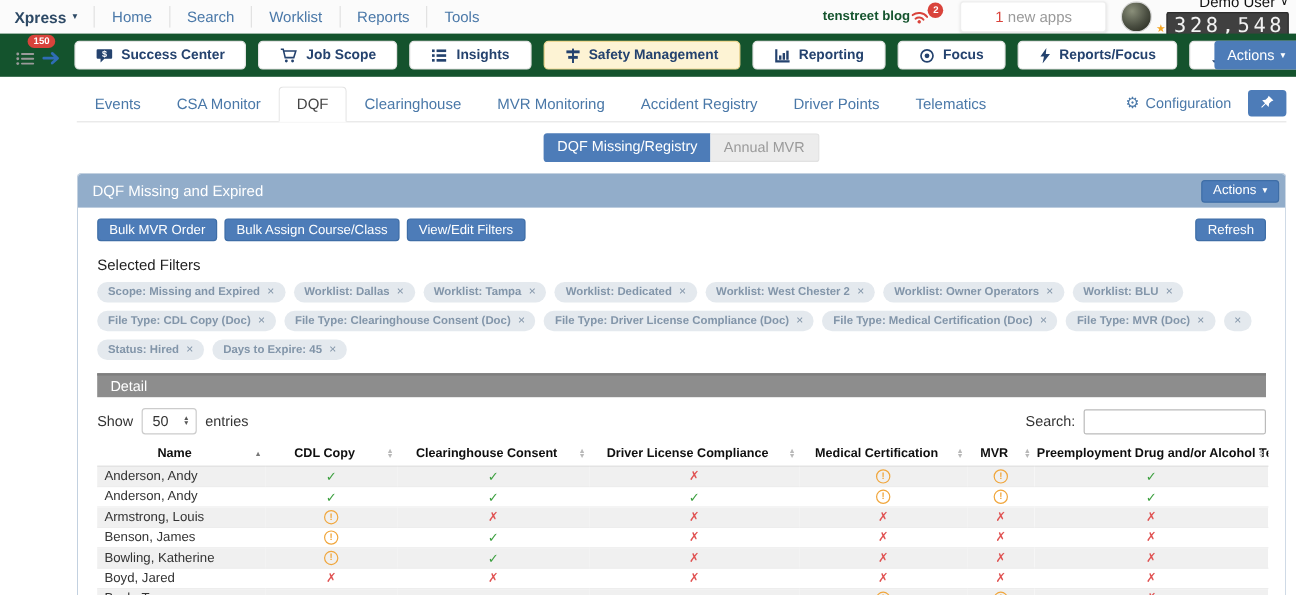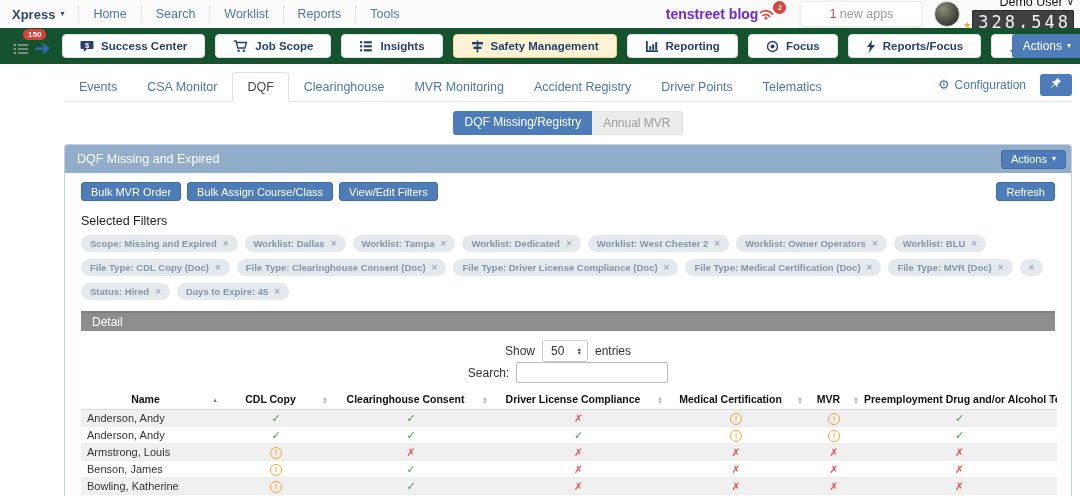--- a/index.html
+++ b/index.html
@@ -9,21 +9,21 @@
     background: #fff; color: #333; font-size: 12px; position: relative;
   }
   
   .topbar { height: 28px; background: #fbfbfb; display: flex; align-items: center; justify-content: space-between; padding: 0 4px 0 12px; }
   .nav-left { display: flex; align-items: center; height: 100%; }
   .brand { color: #2e4a66; font-weight: bold; font-size: 13px; display: flex; align-items: center; gap: 5px; padding-right: 14px; cursor: pointer; }
   .caret { font-size: 8px; line-height: 1; }
   .nav-link { color: #4a78a8; font-size: 12.5px; padding: 2px 14px; border-left: 1px solid #e2e2e2; cursor: pointer; text-decoration: none; }
   .nav-right { display: flex; align-items: center; gap: 12px; }
   .blog-wrap { position: relative; display: flex; align-items: center; gap: 2px; cursor: pointer; padding-right: 14px; }
-  .blog-label { font-size: 14px; font-weight: bold; color: #6d28d9; }
+  .blog-label { font-size: 11px; font-weight: bold; color: #14532d; }
   .rss { transform: rotate(-38deg); margin-left: 1px; }
   .blog-badge { position: absolute; top: -5px; right: 2px; background: var(--badge-red); color: #fff; font-size: 8px; font-weight: bold; min-width: 13px; height: 13px; border-radius: 7px; display: flex; align-items: center; justify-content: center; }
   .apps-card { background: #fff; border: 1px solid #eee; box-shadow: 0 1px 3px rgba(0,0,0,.1); border-radius: 3px; padding: 5px 28px; font-size: 12.5px; color: #9a9a9a; white-space: nowrap; cursor: pointer; }
   .apps-count { color: var(--badge-red); }
   .avatar { width: 26px; height: 26px; border-radius: 50%; flex: none; cursor: pointer;
     background: radial-gradient(circle at 35% 30%, #8a8f7a, #4a4e41 55%, #202218); border: 1px solid #d9d9d9; }
   .user-block { display: flex; flex-direction: column; align-items: flex-end; gap: 1px; position: relative; padding-right: 2px; }
   .user-name { font-size: 12.5px; color: #111; display: flex; align-items: center; gap: 4px; cursor: pointer; white-space: nowrap; }
   .user-name .caret { font-size: 10px; }
   .odometer { background: #404040; color: #f2f2f2; font-family: "DejaVu Sans Mono", monospace; font-size: 17px; letter-spacing: 3px; padding: 2px 3px 2px 6px; border-radius: 2px; box-shadow: inset 0 0 0 1px #2c2c2c; }
@@ -33,21 +33,21 @@
   .shortcut { width: 54px; height: 100%; position: relative; flex: none; cursor: pointer; }
   .q-badge { position: absolute; top: 1px; left: 15px; background: var(--badge-red); color: #fff; font-size: 8px; font-weight: bold; padding: 1px 5px; border-radius: 7px; }
   .list-ic { position: absolute; left: 5px; top: 15px; }
   .fwd-ic { position: absolute; left: 27px; top: 14px; }
   .tb-buttons { display: flex; align-items: center; gap: 10px; }
   .tb-btn { display: flex; align-items: center; gap: 7px; background: #fff; border: 1px solid #e3e3e3; border-radius: 4px; height: 24px; padding: 0 17px; font-family: inherit; font-size: 11.5px; font-weight: bold; color: #24426e; cursor: pointer; white-space: nowrap; }
   .tb-btn.active { background: var(--active-yellow); border-color: #f0d893; }
   .tb-ic { display: flex; }
   .actions-top { position: absolute; right: 0; top: 6px; background: var(--accent); color: #fff; border: none; border-radius: 3px 0 0 3px; height: 24px; padding: 0 9px 0 11px; font-family: inherit; font-size: 12px; display: flex; align-items: center; gap: 5px; cursor: pointer; }
   
-  .tabs-row { display: flex; justify-content: space-between; margin: 8px 8px 0 64px; border-bottom: 1px solid #e5e5e5; height: 30px; }
+  .tabs-row { display: flex; justify-content: space-between; align-items: flex-end; margin: 8px 8px 0 64px; border-bottom: 1px solid #e5e5e5; height: 30px; }
   .tabs { display: flex; height: 100%; align-items: stretch; }
   .tab { padding: 0 14px; display: flex; align-items: center; font-size: 12.5px; color: #4a78a8; cursor: pointer; white-space: nowrap; border: 1px solid transparent; margin-bottom: -1px; }
   .tab.active { background: #fff; border-color: #e0e0e0 #e0e0e0 #fff #e0e0e0; border-radius: 4px 4px 0 0; color: #444; }
   .tabs-right { display: flex; align-items: center; gap: 14px; padding-bottom: 4px; }
   .config { color: #4a78a8; font-size: 12px; display: flex; align-items: center; gap: 5px; cursor: pointer; }
   .gear { font-size: 13px; }
   .pin-btn { background: var(--accent); border: none; border-radius: 3px; width: 32px; height: 22px; display: flex; align-items: center; justify-content: center; cursor: pointer; color: #fff; }
   
   .subtabs { display: flex; justify-content: center; margin: 9px 8px 9px 64px; }
   .subtab { font-size: 12px; padding: 4px 11px; cursor: pointer; white-space: nowrap; }
@@ -58,21 +58,21 @@
   .panel-header { background: var(--panelbar); color: #fff; height: 28px; display: flex; align-items: center; justify-content: space-between; padding: 0 5px 0 12px; font-size: 12.5px; }
   .blue-btn { background: var(--accent); color: #fff; border: 1px solid #3e6da6; border-radius: 3px; height: 19px; font-family: inherit; font-size: 11px; padding: 0 9px; cursor: pointer; display: flex; align-items: center; gap: 5px; white-space: nowrap; }
   .panel-body { padding: 9px 16px; }
   .btn-row { display: flex; justify-content: space-between; align-items: flex-end; }
   .bulk-buttons { display: flex; gap: 6px; }
   .filters-title { font-size: 12.5px; color: #1f1f1f; margin: 13px 0 7px; }
   .chips { display: flex; flex-wrap: wrap; gap: 7px 7px; }
   .chip { background: #e4e9ee; border-radius: 10px; padding: 3px 9px; font-size: 9.5px; font-weight: bold; color: #8295a9; display: flex; align-items: center; gap: 6px; white-space: nowrap; }
   .chip .x { cursor: pointer; font-weight: normal; font-size: 10px; }
   .detail-bar { background: var(--detail-gray); color: #fff; font-size: 12px; height: 20px; display: flex; align-items: center; padding: 0 11px; margin-top: 11px; border-top: 2px solid #7e7e7e; }
-  .table-controls { display: flex; justify-content: space-between; align-items: center; margin: 9px 0 7px; flex-direction: column; }
+  .table-controls { display: flex; justify-content: space-between; align-items: center; margin: 9px 0 7px; }
   .length { display: flex; align-items: center; gap: 7px; font-size: 12px; color: #333; }
   .len-box { border: 1px solid #ccc; border-radius: 3px; width: 46px; height: 22px; display: flex; align-items: center; justify-content: space-between; padding: 0 5px 0 8px; cursor: pointer; background: #fff; }
   .len-arrows { display: flex; flex-direction: column; line-height: 4.5px; font-size: 5.5px; color: #555; }
   .search-wrap { display: flex; align-items: center; gap: 7px; font-size: 12px; color: #333; }
   .search-wrap input { width: 152px; height: 21px; border: 1px solid #bbb; border-radius: 2px; font-family: inherit; font-size: 11px; padding: 0 5px; outline: none; }
   table { width: 100%; border-collapse: collapse; table-layout: fixed; }
   th { font-size: 10.5px; font-weight: bold; color: #0f0f0f; text-align: center; padding: 3px 13px 4px 2px; position: relative; white-space: nowrap; overflow: hidden; border-bottom: 1px solid #dcdcdc; }
   th .sort { position: absolute; right: 3px; top: 50%; transform: translateY(-50%); display: flex; flex-direction: column; line-height: 4.5px; font-size: 6px; color: #777; }
   th .sort .dim { color: #b9b9b9; }
   td { font-size: 11px; color: #333; text-align: center; height: 17px; padding: 1px 4px; border-bottom: 1px solid #ededed; overflow: hidden; white-space: nowrap; }

